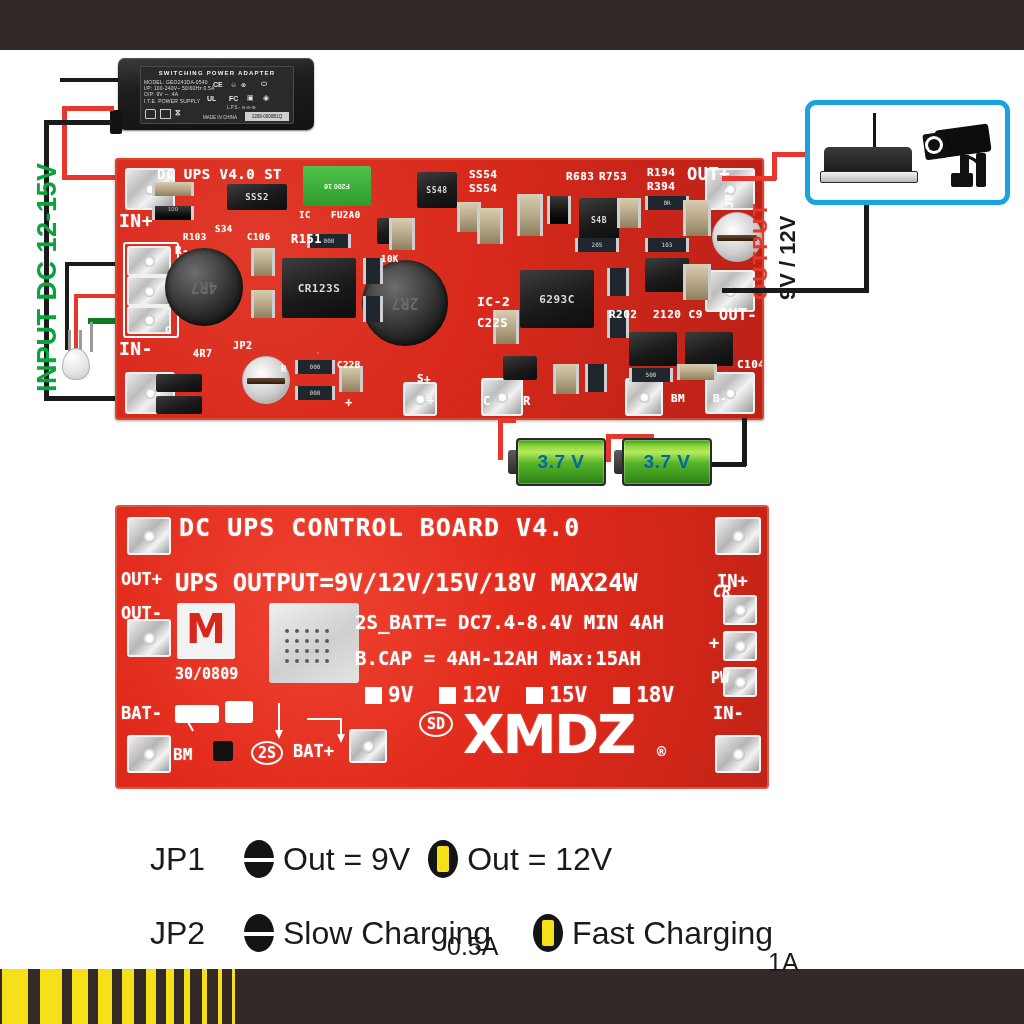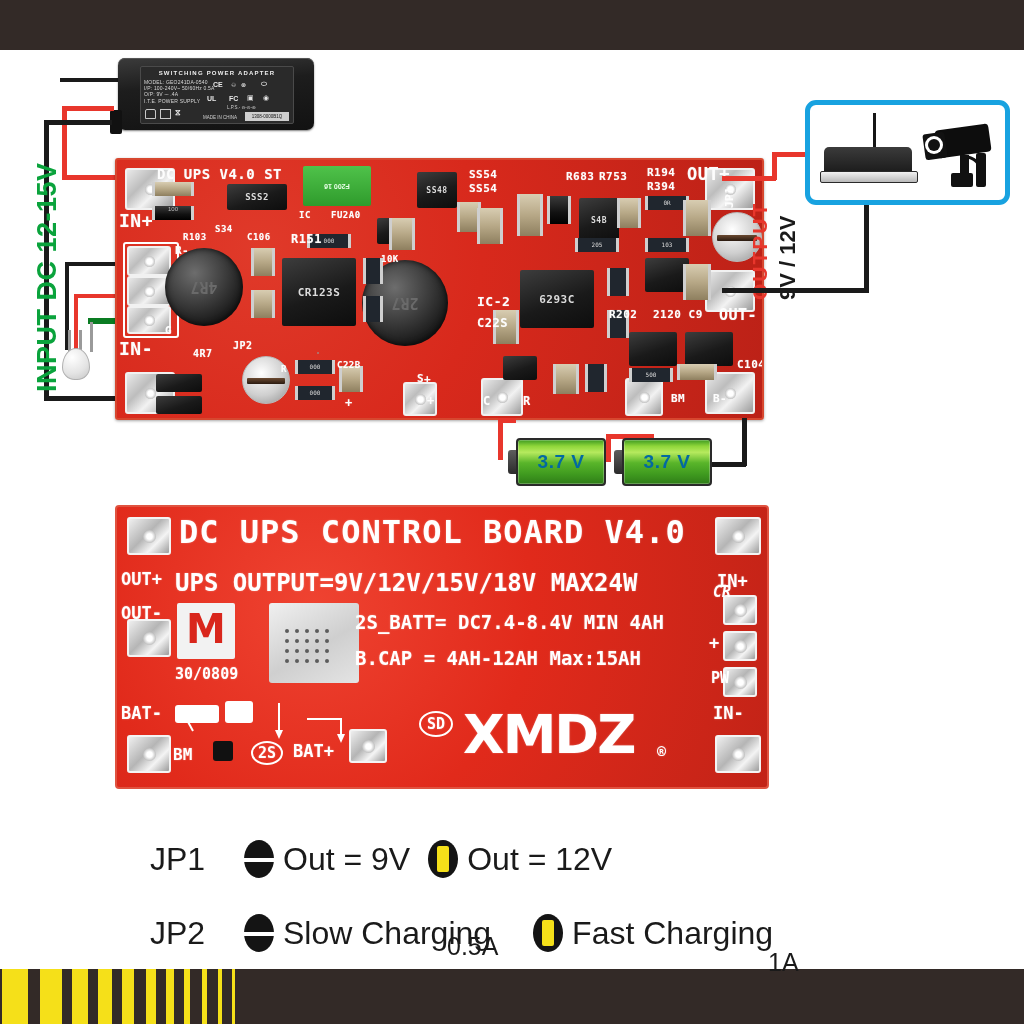--- a/index.html
+++ b/index.html
@@ -245,21 +245,21 @@
 
   <div class="ind" style="left:48px;top:88px;width:78px;height:78px;">
       <span>4R7</span>
     </div>
   <div class="ind" style="left:245px;top:100px;width:86px;height:86px;">
       <span>2R7</span>
     </div>
   <div class="ind" style="left:295px;top:92px;width:0;height:0;"></div>
   <div class="ind" style="left:-2px;top:0px;width:0;height:0;"></div>
 
-  <div class="ic" style="left:165px;top:98px;width:74px;height:68px;font-size:11px;">CR123S</div>
+  <div class="ic" style="left:165px;top:98px;width:74px;height:60px;font-size:11px;">CR123S</div>
   <div class="ic" style="left:403px;top:110px;width:74px;height:58px;font-size:11px;">6293C</div>
   <div class="ic" style="left:110px;top:24px;width:60px;height:26px;font-size:9px;">SSS2</div>
   <div class="ic" style="left:462px;top:38px;width:40px;height:44px;font-size:8px;">S4B</div>
   <div class="ic" style="left:300px;top:12px;width:40px;height:36px;font-size:8px;">SS48</div>
   <div class="ic" style="left:528px;top:98px;width:44px;height:34px;font-size:7px;"></div>
   <div class="ic" style="left:512px;top:172px;width:48px;height:34px;font-size:7px;"></div>
   <div class="ic" style="left:568px;top:172px;width:48px;height:34px;font-size:7px;"></div>
   <div class="ic" style="left:386px;top:196px;width:34px;height:24px;font-size:7px;"></div>
   <div class="ic" style="left:39px;top:214px;width:46px;height:18px;font-size:7px;"></div>
   <div class="ic" style="left:39px;top:236px;width:46px;height:18px;font-size:7px;"></div>
@@ -425,25 +425,43 @@
         <i></i>
         <i></i>
         <i></i>
         <i></i>
     </div>
   </div>
 
   <div class="vbox" style="left:58px;top:198px;width:44px;height:18px;border-radius:3px;"></div>
   <div class="vbox" style="left:108px;top:194px;width:28px;height:22px;border-radius:3px;"></div>
 
-  <span class="bsilk" style="left:62px;top:6px;font-size:32px;letter-spacing:1px;">DC UPS CONTROL BOARD V4.0</span>
+  <span class="bsilk" style="left:62px;top:6px;font-size:25px;letter-spacing:1px;">DC UPS CONTROL BOARD V4.0</span>
   <span class="bsilk" style="left:58px;top:62px;font-size:24px;letter-spacing:0px;">UPS OUTPUT=9V/12V/15V/18V MAX24W</span>
   <span class="bsilk" style="left:238px;top:104px;font-size:19px;">2S_BATT= DC7.4-8.4V MIN 4AH</span>
   <span class="bsilk" style="left:238px;top:140px;font-size:19px;">B.CAP = 4AH-12AH Max:15AH</span>
 
+  <div style="position:absolute;left:248px;top:176px;display:flex;gap:26px;align-items:center;">
+    <span style="display:flex;align-items:center;gap:6px;">
+      <i style="width:17px;height:17px;background:#fff;display:block;"></i>
+      <b class="bsilk" style="position:static;font-size:21px;">9V</b>
+    </span>
+    <span style="display:flex;align-items:center;gap:6px;">
+      <i style="width:17px;height:17px;background:#fff;display:block;"></i>
+      <b class="bsilk" style="position:static;font-size:21px;">12V</b>
+    </span>
+    <span style="display:flex;align-items:center;gap:6px;">
+      <i style="width:17px;height:17px;background:#fff;display:block;"></i>
+      <b class="bsilk" style="position:static;font-size:21px;">15V</b>
+    </span>
+    <span style="display:flex;align-items:center;gap:6px;">
+      <i style="width:17px;height:17px;background:#fff;display:block;"></i>
+      <b class="bsilk" style="position:static;font-size:21px;">18V</b>
+    </span>
+  </div>
 
   <span class="bsilk" style="left:4px;top:62px;font-size:17px;">OUT+</span>
   <span class="bsilk" style="left:4px;top:96px;font-size:17px;">OUT-</span>
   <span class="bsilk" style="left:4px;top:196px;font-size:17px;">BAT-</span>
   <span class="bsilk" style="left:56px;top:238px;font-size:16px;">BM</span>
   <span class="bsilk" style="left:134px;top:234px;font-size:15px;border:2px solid #fff;border-radius:50%;padding:1px 5px;">2S</span>
   <span class="bsilk" style="left:176px;top:234px;font-size:17px;">BAT+</span>
   <div style="position:absolute;left:96px;top:234px;width:20px;height:20px;background:#111;border-radius:3px;"></div>
 
   <span class="bsilk" style="left:600px;top:64px;font-size:17px;">IN+</span>

